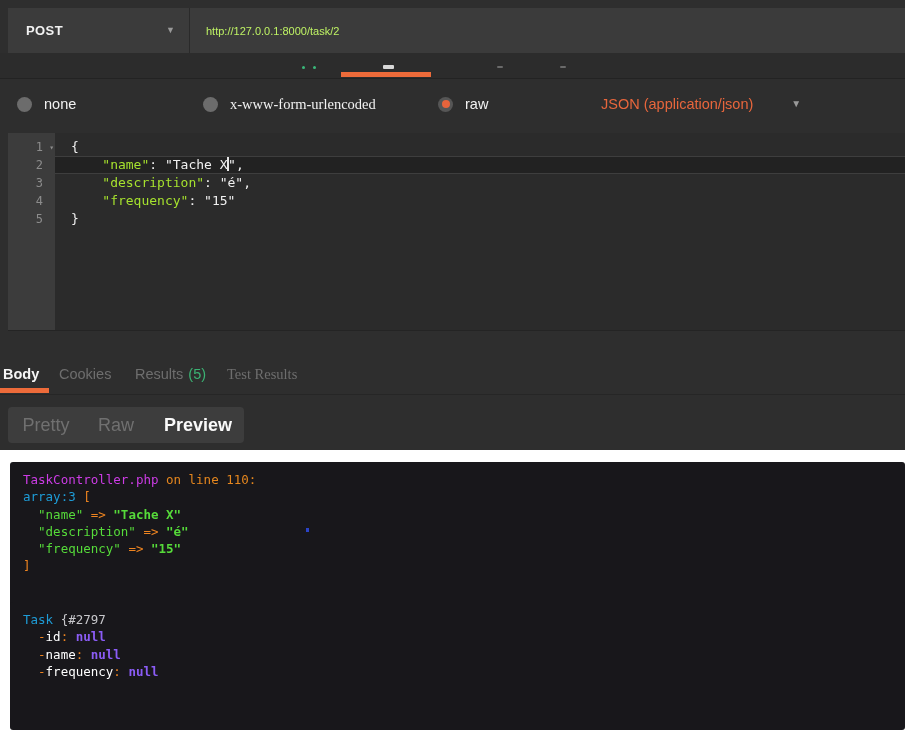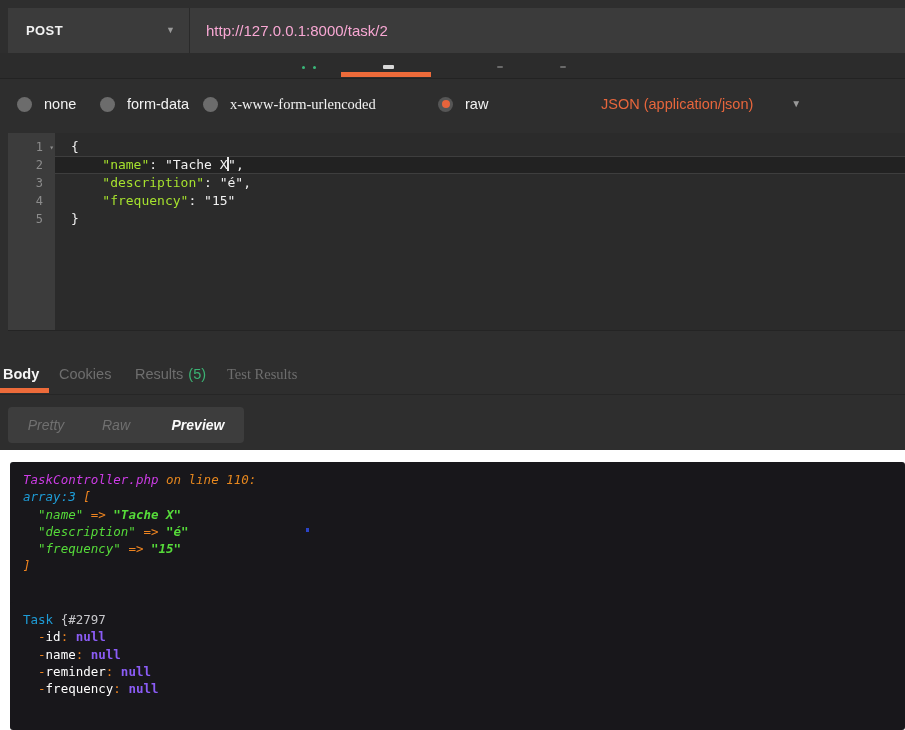--- a/index.html
+++ b/index.html
@@ -15,21 +15,21 @@
     background:#3B3B3B;display:flex;align-items:stretch;
     border-bottom:1px solid #2A2A2A;
   }
   .method-box{
     width:149px;display:flex;align-items:center;justify-content:space-between;
     padding:0 14px 0 18px;border-right:1px solid #2A2A2A;cursor:pointer;
   }
   .method-label{font-size:13px;font-weight:bold;color:#F2F2F2;letter-spacing:.4px;}
   .chev{font-size:9px;color:#9A9A9A;line-height:1;}
   .url-box{flex:1;display:flex;align-items:center;padding-left:16px;}
-  .url-text{font-size:15px;color:#f9a8d4;}
+  .url-text{font-size:11px;color:#bef264;}
   
   .tabstrip{
     position:absolute;left:0;top:53px;right:0;height:25px;
     background:#2C2C2C;border-bottom:1px solid #232323;
   }
   .frag{position:absolute;border-radius:1px;}
   .frag-green{width:3px;height:3px;background:#3AB97A;border-radius:50%;}
   .frag-white{background:#D8D8D8;}
   .frag-gray{background:#6A6A6A;}
   .tab-underline{position:absolute;left:341px;top:19px;width:90px;height:5px;background:#ED6B3A;}
@@ -61,21 +61,21 @@
   .ed-cursor{display:inline-block;width:1.5px;height:14px;background:#E6E6E6;vertical-align:-2px;margin:0 -0.5px;}
   
   .resp-tabs{position:absolute;left:0;top:355px;right:0;height:39px;border-bottom:1px solid #262626;}
   .resp-tab{position:absolute;top:0;height:38px;display:flex;align-items:center;font-size:14.5px;color:#6E6E6E;cursor:pointer;}
   .resp-tab.active{color:#F5F5F5;font-weight:bold;}
   .resp-count{color:#3BB273;margin-left:5px;}
   .resp-underline{position:absolute;left:0;top:33px;width:49px;height:5px;background:#ED6B3A;}
   
   .view-modes{position:absolute;left:8px;top:407px;width:236px;height:36px;background:#3D3D3D;border-radius:4px;}
   .view-mode{position:absolute;top:0;height:36px;display:flex;align-items:center;transform:translateX(-50%);
-    font-size:14px;color:#707070;cursor:pointer;font-style:italic;}
+    font-size:18px;color:#707070;cursor:pointer;}
   .view-mode.active{color:#FAFAFA;font-weight:bold;}
   
   .preview-pane{position:absolute;left:0;top:450px;right:0;bottom:0;background:#FFFFFF;overflow:hidden;}
   .dump-block{
     position:absolute;left:10px;right:0;background:#18171B;border-radius:3px;
     padding:9px 0 0 13px;box-sizing:border-box;overflow:hidden;
     font-family:"DejaVu Sans Mono",monospace;font-size:12.5px;
   }
   .dump-line{height:17.3px;line-height:17.3px;white-space:pre;}
   .tk-plain{color:#F2F2F2;}
@@ -114,24 +114,20 @@
 
 <div class="options-row">
   <div class="json-type">
     <span class="json-type-label">JSON (application/json)</span>
     <span class="chev">▼</span>
   </div>
 <div class="radio-item" style="left: 17px;">
       <span class="dot"></span>
       <span class="radio-label">none</span>
     </div>
-    <div class="radio-item" style="left: 100px;">
-      <span class="dot"></span>
-      <span class="radio-label">form-data</span>
-    </div>
     <div class="radio-item" style="left: 203px; font-family: Liberation Serif, serif;">
       <span class="dot"></span>
       <span class="radio-label">x-www-form-urlencoded</span>
     </div>
     <div class="radio-item" style="left: 438px;">
       <span class="dot sel"></span>
       <span class="radio-label">raw</span>
     </div>
   </div>
 
@@ -186,29 +182,28 @@
     </div>
     <div class="view-mode" style="left: 108px;">
       <span>Raw</span>
     </div>
     <div class="view-mode active" style="left: 190px;">
       <span>Preview</span>
     </div>
   </div>
 
 <div class="preview-pane">
-    <div class="dump-block" style="top: 12px; height: 156px; font-style: italic;">
+    <div class="dump-block" style="top: 12px; height: 156px;">
       <div class="dump-line"><span class="tk-file">TaskController.php</span><span class="tk-meta"> on line 110:</span></div>
       <div class="dump-line"><span class="tk-note">array:3</span><span class="tk-punct"> [</span></div>
       <div class="dump-line"><span class="tk-plain">  </span><span class="tk-key">"name"</span><span class="tk-punct"> =&gt; </span><span class="tk-strb">"Tache X"</span></div>
       <div class="dump-line"><span class="tk-plain">  </span><span class="tk-key">"description"</span><span class="tk-punct"> =&gt; </span><span class="tk-strb">"é"</span></div>
       <div class="dump-line"><span class="tk-plain">  </span><span class="tk-key">"frequency"</span><span class="tk-punct"> =&gt; </span><span class="tk-strb">"15"</span></div>
       <div class="dump-line"><span class="tk-punct">]</span></div>
       <div class="stray-caret"></div>
     </div>
     <div class="dump-block" style="top: 152px; height: 128px;">
       <div class="dump-line"><span class="tk-note">Task</span><span class="tk-plain"> </span><span class="tk-ref">{#2797</span></div>
       <div class="dump-line"><span class="tk-punct">  -</span><span class="tk-prop">id</span><span class="tk-punct">: </span><span class="tk-const">null</span></div>
       <div class="dump-line"><span class="tk-punct">  -</span><span class="tk-prop">name</span><span class="tk-punct">: </span><span class="tk-const">null</span></div>
-      <div class="dump-line"><span class="tk-punct">  -</span><span class="tk-prop">reminder</span><span class="tk-punct">: </span><span class="tk-const">null</span></div>
       <div class="dump-line"><span class="tk-punct">  -</span><span class="tk-prop">frequency</span><span class="tk-punct">: </span><span class="tk-const">null</span></div>
     </div>
   </div>
 
 </body></html>

